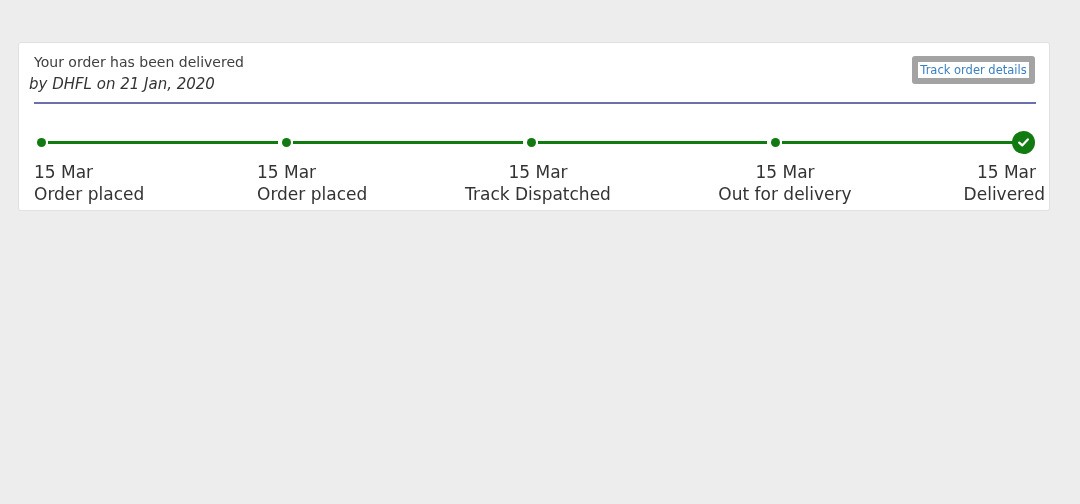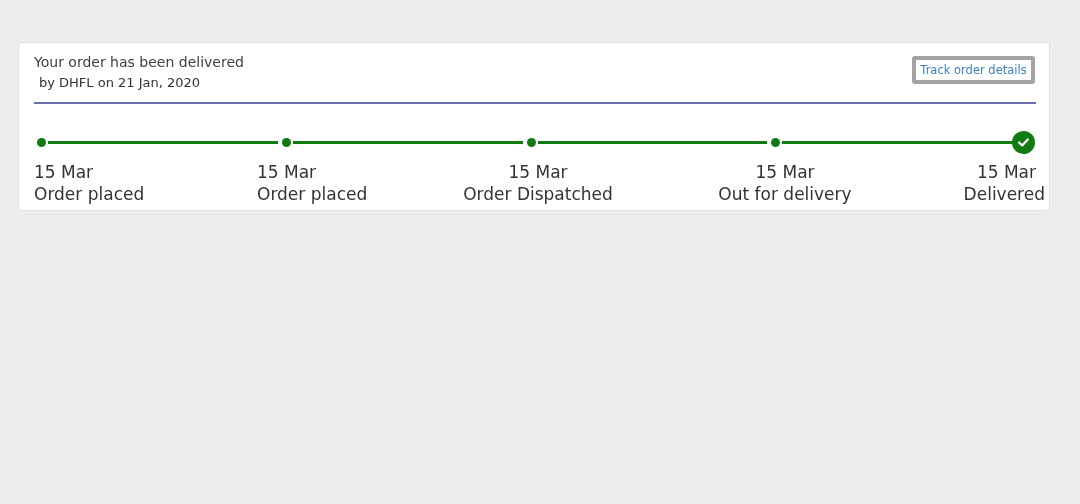--- a/index.html
+++ b/index.html
@@ -18,28 +18,28 @@
     box-sizing: border-box;
     background: #fff;
     border: 1px solid #e1e1e1;
     border-radius: 3px;
   }
   .title {
     position: absolute; left: 15px; top: 11px;
     font-size: 14px; color: #404040; white-space: nowrap;
   }
   .subtitle {
-    position: absolute; left: 20px; top: 32px;
-    font-size: 13px; color: #333; white-space: nowrap;
+    position: absolute; left: 10px; top: 32px;
+    font-size: 15px; color: #333; white-space: nowrap; font-style: italic;
   }
   .track-btn {
     position: absolute; left: 893px; top: 13px;
     width: 123px; height: 28px;
     box-sizing: border-box;
-    border: 4px solid #a3a3a3;
+    border: 6px solid #a3a3a3;
     border-radius: 3px;
     background: #fff;
     color: #3a7fc1;
     font-family: "DejaVu Sans", sans-serif;
     font-size: 11.5px;
     padding: 0;
     cursor: pointer;
     white-space: nowrap;
   }
   .divider {
@@ -95,20 +95,20 @@
     </svg>
   </div>
 
   <div class="step-date al-left" style="left:15px;">15 Mar</div>
   <div class="step-label al-left" style="left:15px;">Order placed</div>
 
   <div class="step-date al-left" style="left:238px;">15 Mar</div>
   <div class="step-label al-left" style="left:238px;">Order placed</div>
 
   <div class="step-date al-center" style="left:519px;">15 Mar</div>
-  <div class="step-label al-center" style="left:519px;">Order Dispatched</div>
+  <div class="step-label al-center" style="left:519px;">Track Dispatched</div>
 
   <div class="step-date al-center" style="left:766px;">15 Mar</div>
   <div class="step-label al-center" style="left:766px;">Out for delivery</div>
 
   <div class="step-date al-right" style="left:1017px;">15 Mar</div>
   <div class="step-label al-right" style="left:1026px;">Delivered</div>
 </div>
 
 </body></html>

